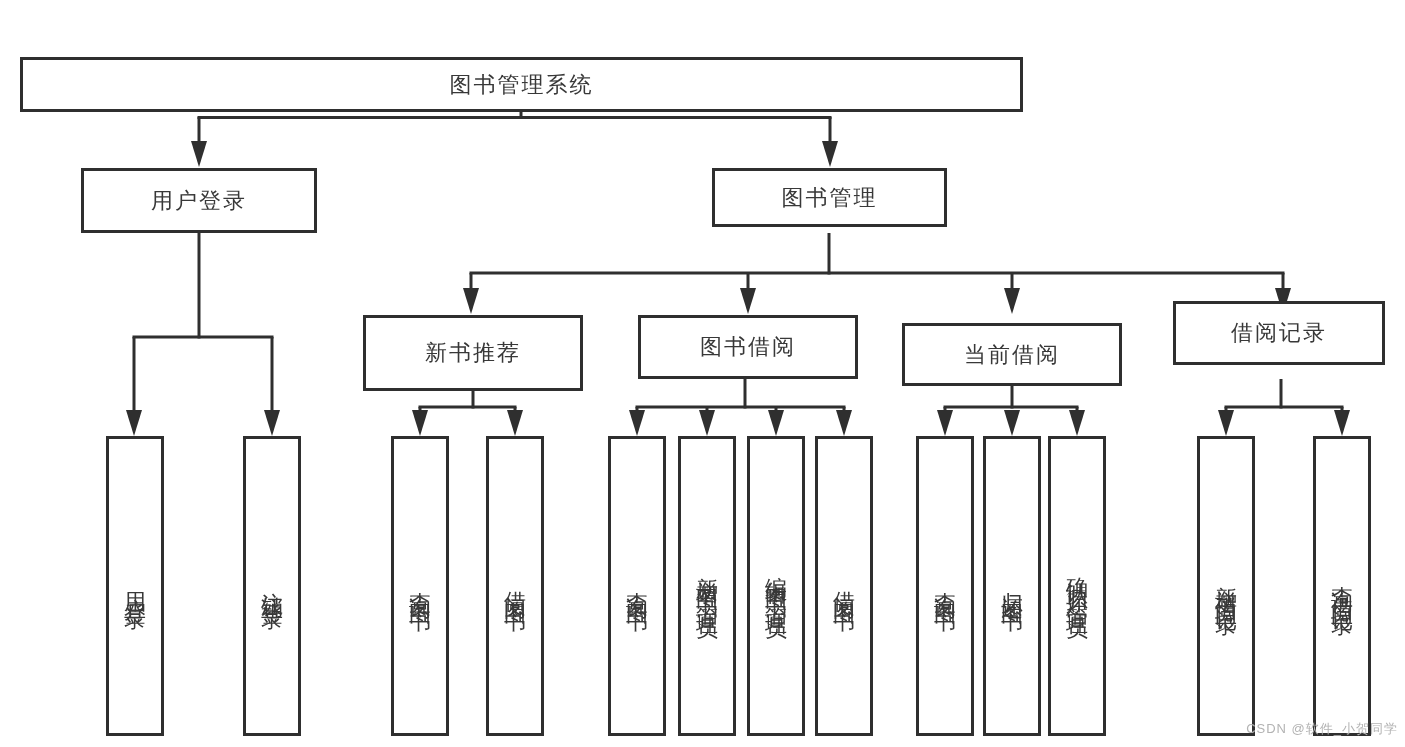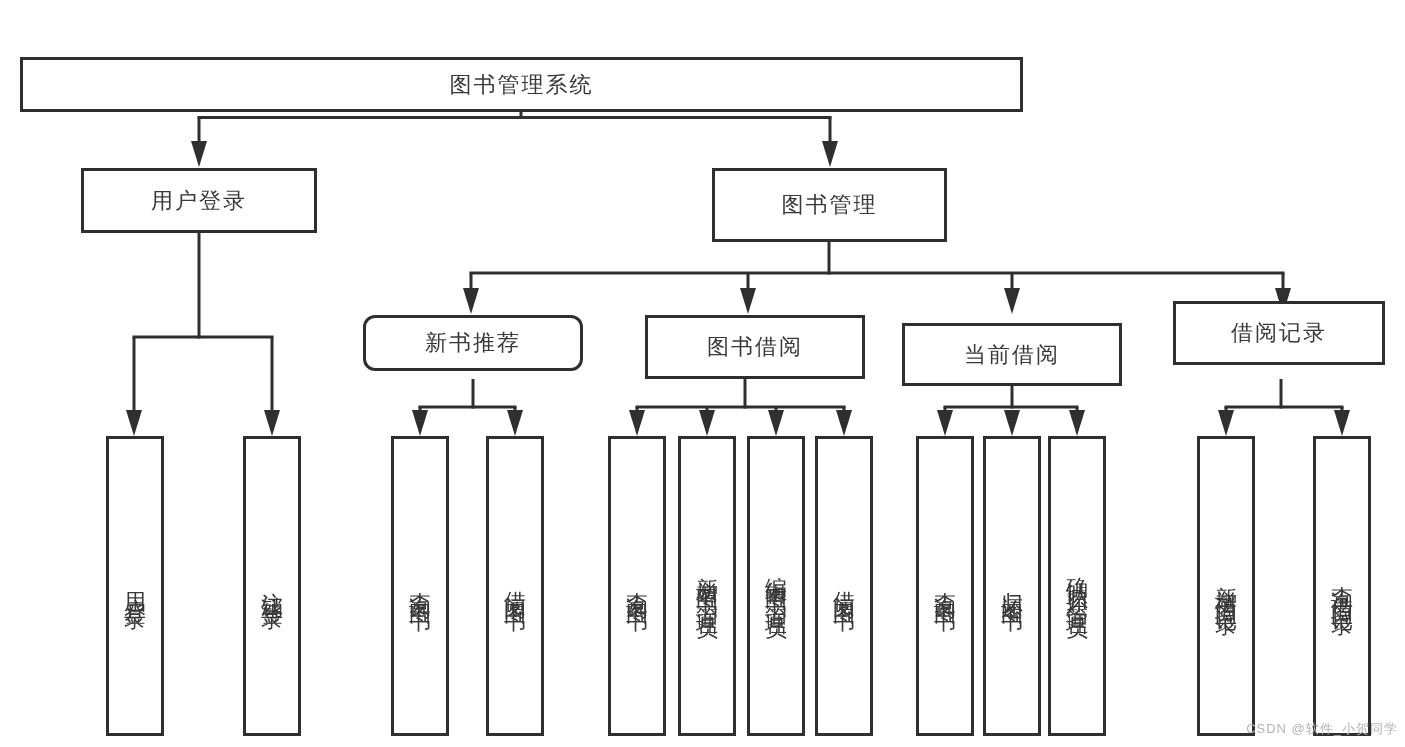--- a/index.html
+++ b/index.html
@@ -56,23 +56,23 @@
     bottom: 9px;
     font-size: 13px;
     letter-spacing: 1px;
     color: #b3b3b3;
     z-index: 2;
     white-space: nowrap;
   }
   
   .n-root      { left: 20px;   top: 13px;  width: 1003px; height: 55px; margin-top: 44px; }
   .n-login     { left: 81px;   top: 168px; width: 236px;  height: 65px; }
-  .n-mgmt      { left: 712px;  top: 168px; width: 235px;  height: 74px; font-family: Liberation Mono, monospace; }
-  .n-newbook   { left: 363px;  top: 315px; width: 220px;  height: 56px; border-radius: 12px; }
-  .n-borrow    { left: 638px;  top: 315px; width: 220px;  height: 64px; margin-left: 7px; }
+  .n-mgmt      { left: 712px;  top: 168px; width: 235px;  height: 59px; font-family: Liberation Mono, monospace; }
+  .n-newbook   { left: 363px;  top: 315px; width: 220px;  height: 76px; }
+  .n-borrow    { left: 638px;  top: 315px; width: 220px;  height: 64px; }
   .n-current   { left: 902px;  top: 323px; width: 220px;  height: 63px; }
   .n-record    { left: 1173px; top: 301px; width: 212px;  height: 64px; }
   .v-1  { left: 106px; }
   .v-2  { left: 243px; }
   .v-3  { left: 391px; }
   .v-4  { left: 486px; }
   .v-5  { left: 608px; }
   .v-6  { left: 678px; }
   .v-7  { left: 747px; }
   .v-8  { left: 815px; }

